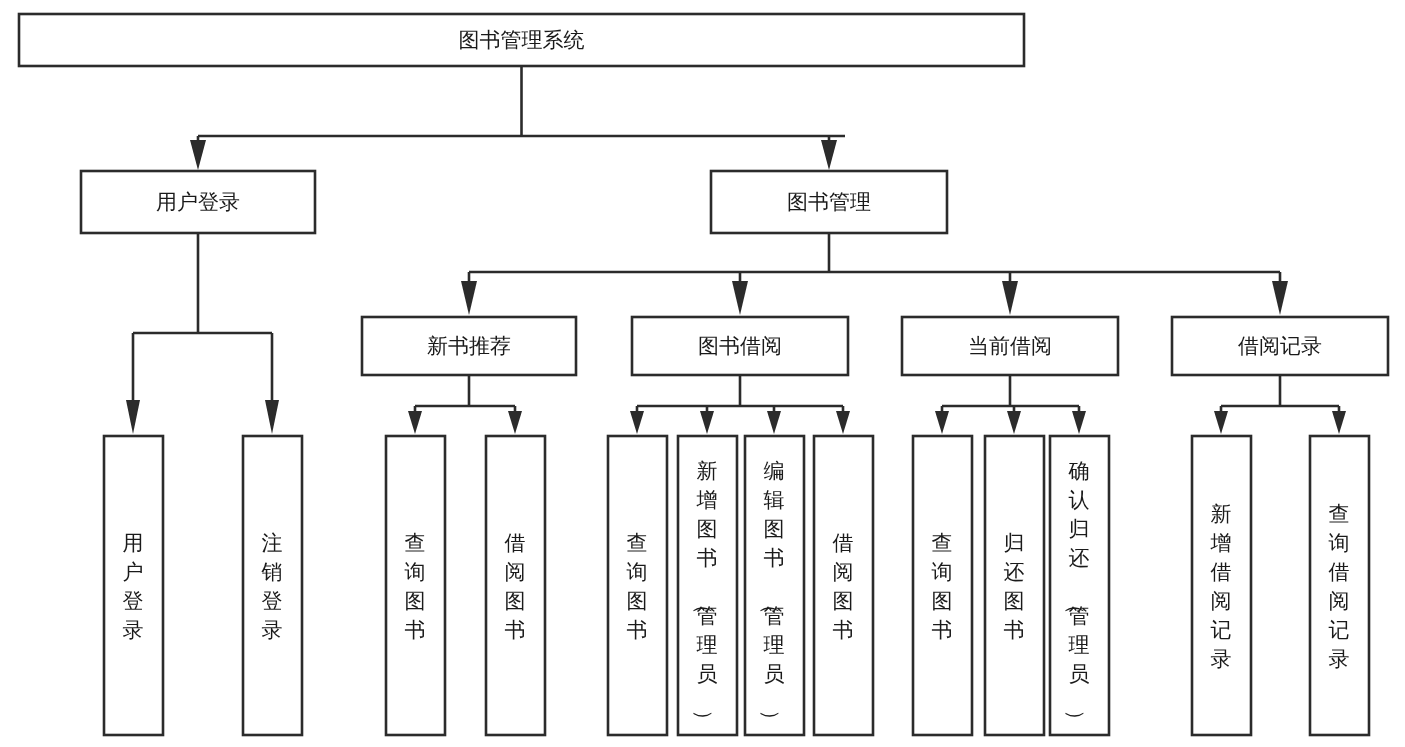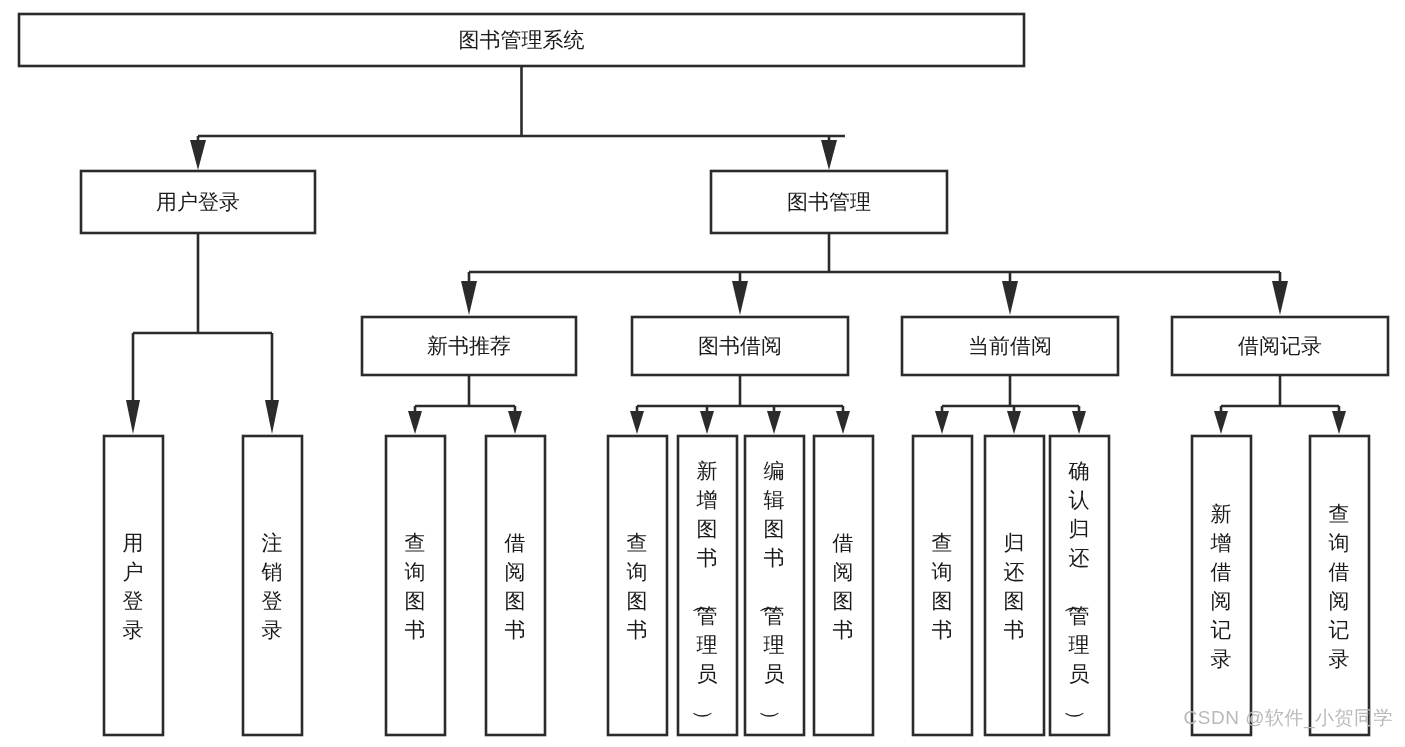--- a/index.html
+++ b/index.html
@@ -217,14 +217,13 @@
         <rect class="node-box" x="1192" y="436" width="59" height="299"></rect>
         <text class="node-label-v" x="1221" y="521.12"><tspan x="1221" dy="0">新</tspan><tspan x="1221" dy="29">增</tspan><tspan x="1221" dy="29">借</tspan><tspan x="1221" dy="29">阅</tspan><tspan x="1221" dy="29">记</tspan><tspan x="1221" dy="29">录</tspan></text>
       </g>
       <g>
         <rect class="node-box" x="1310" y="436" width="59" height="299"></rect>
         <text class="node-label-v" x="1339" y="521.12"><tspan x="1339" dy="0">查</tspan><tspan x="1339" dy="29">询</tspan><tspan x="1339" dy="29">借</tspan><tspan x="1339" dy="29">阅</tspan><tspan x="1339" dy="29">记</tspan><tspan x="1339" dy="29">录</tspan></text>
       </g>
     </g>
   </svg>
 
-  <div class="watermark">CSDN @软件_小贺同学</div>
 </div>
 
 </body></html>

